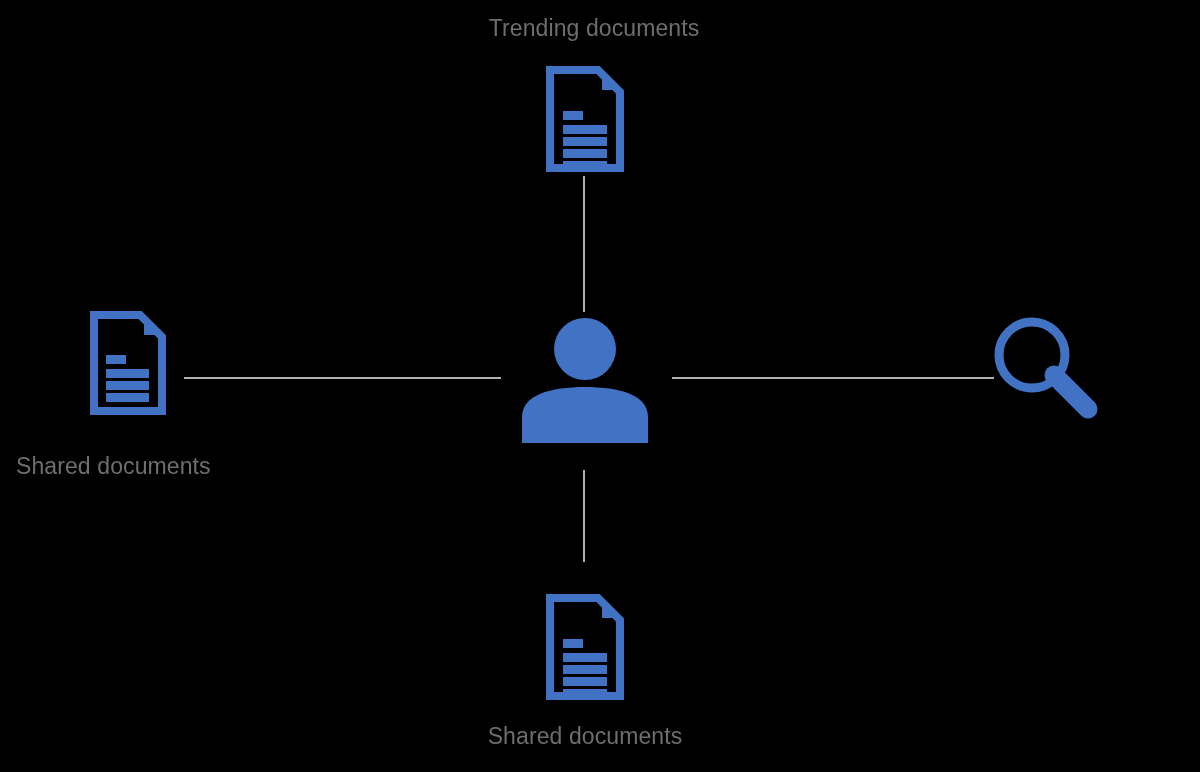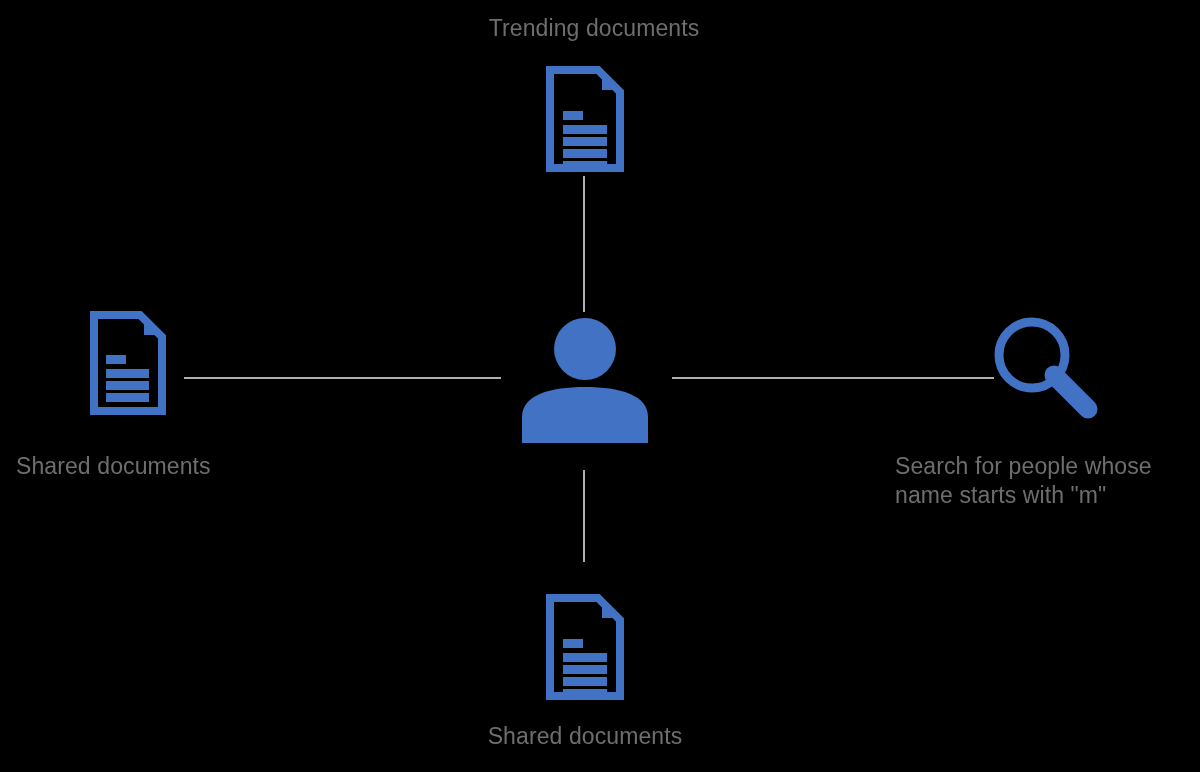--- a/index.html
+++ b/index.html
@@ -87,22 +87,20 @@
     </svg>
   </div>
 
   <div class="node" style="left:992px; top:313px;">
     <svg width="106" height="104" viewBox="0 0 106 104">
       <circle cx="40" cy="42" r="33" fill="none" stroke="#4272c4" stroke-width="9"></circle>
       <path d="M62 62 L96 96" stroke="#4272c4" stroke-width="19" stroke-linecap="round"></path>
     </svg>
   </div>
 
-  <div class="label left-al" style="left:895px; top:452px; width:300px;">Search for people whose
-name starts with "m"</div>
 
   <div class="node" style="left:546px; top:594px;">
     <svg width="78" height="106" viewBox="0 0 78 106">
       <path d="M4 4 H52 L74 26 V102 H4 Z" fill="none" stroke="#4272c4" stroke-width="8"></path>
       <path d="M56 8 V24 H72 Z" fill="#4272c4"></path>
       <rect x="17" y="45" width="20" height="9" fill="#4272c4"></rect>
       <rect x="17" y="59" width="44" height="9" fill="#4272c4"></rect>
       <rect x="17" y="71" width="44" height="9" fill="#4272c4"></rect>
       <rect x="17" y="83" width="44" height="9" fill="#4272c4"></rect>
       <rect x="17" y="95" width="44" height="7" fill="#4272c4"></rect>

